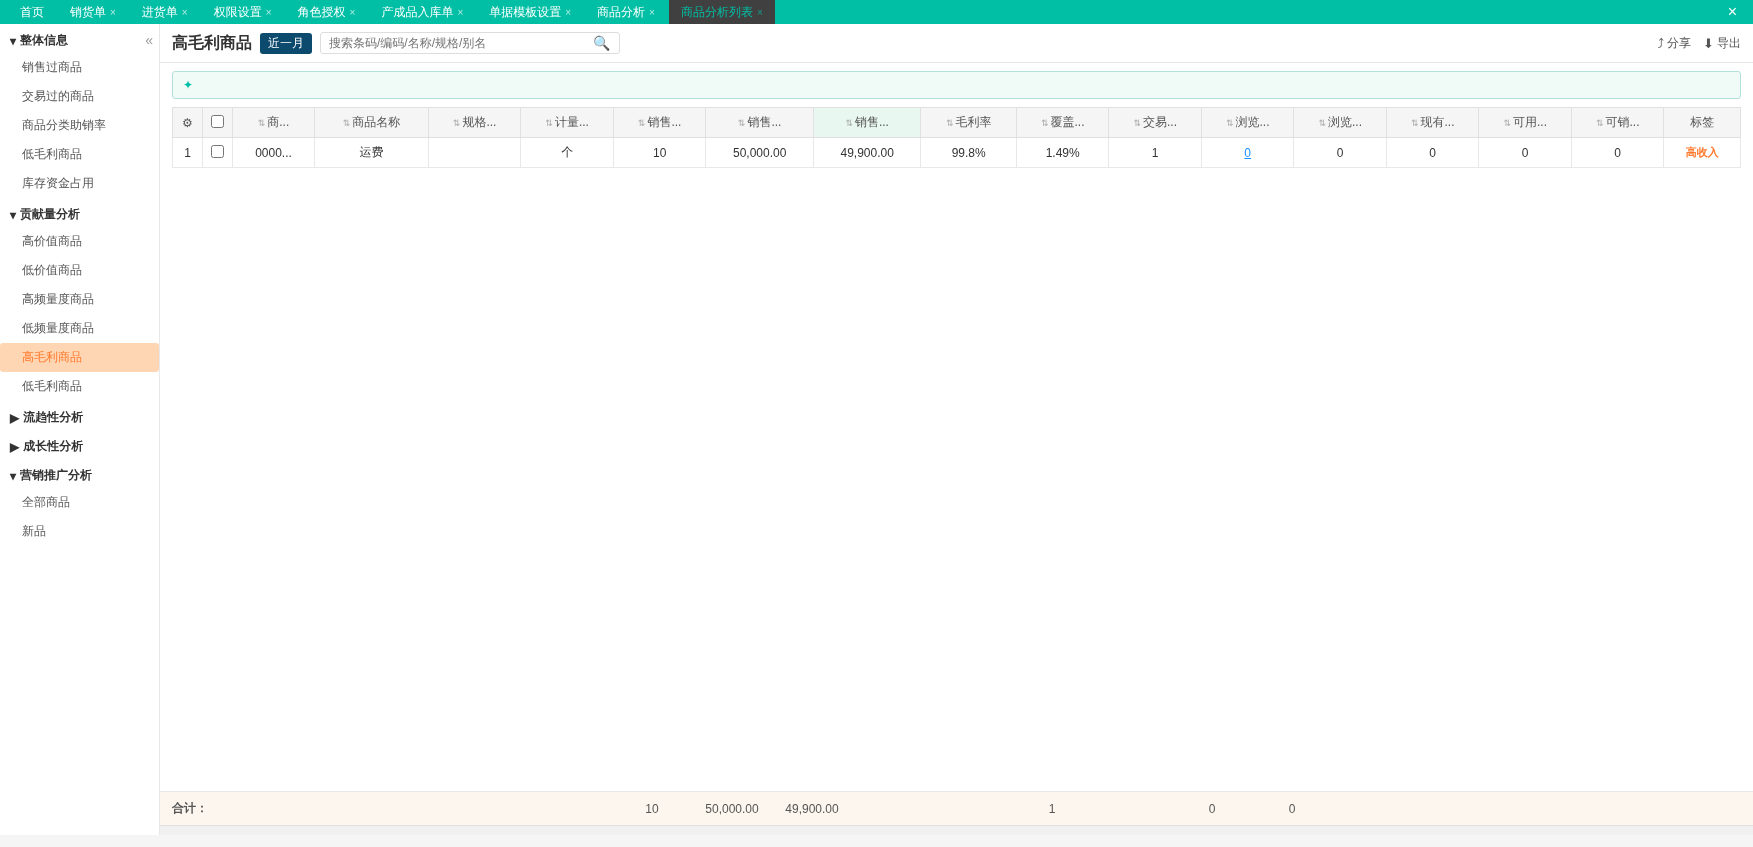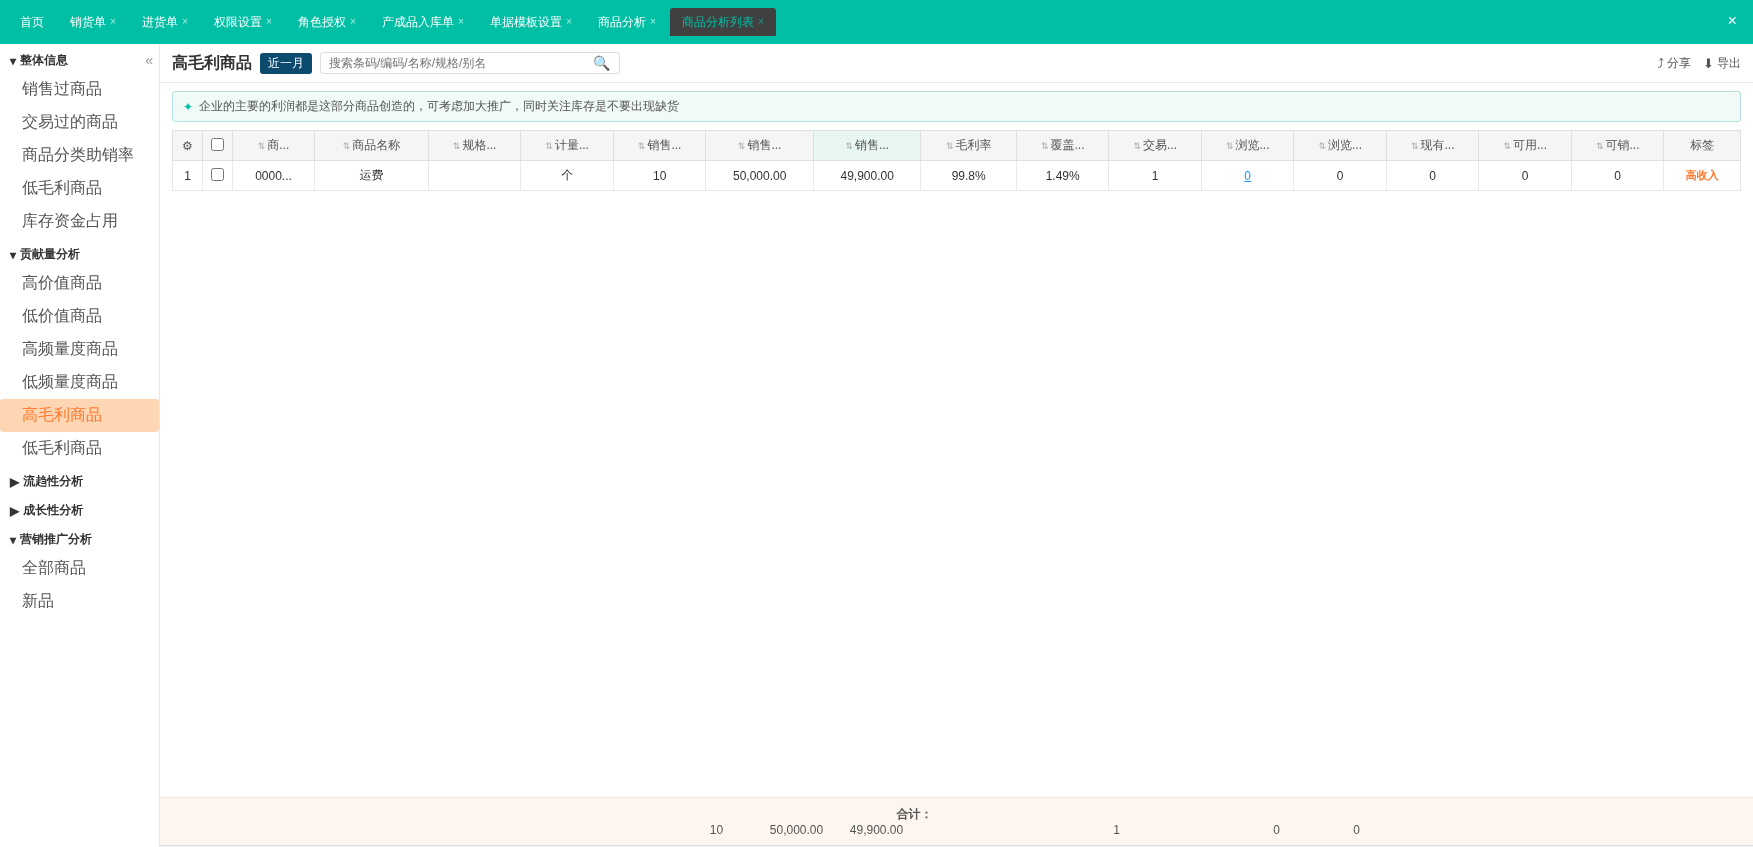--- a/index.html
+++ b/index.html
@@ -3,25 +3,24 @@
   <meta charset="utf-8">
   <style>
     * { box-sizing: border-box; margin: 0; padding: 0; }
     body { font-family: 'Microsoft YaHei', Arial, sans-serif; font-size: 12px; background: #f5f5f5; color: #333; overflow: hidden; }
 
     
     .top-nav {
       background: #00bfa5;
       display: flex;
       align-items: center;
-      height: 44px;
+      height: 24px;
       padding: 0 8px;
       gap: 2px;
       flex-shrink: 0;
-      font-family: Liberation Mono, monospace;
     }
     .nav-tab {
       color: #fff;
       padding: 4px 12px;
       cursor: pointer;
       font-size: 12px;
       white-space: nowrap;
       border-radius: 3px 3px 0 0;
       display: flex;
       align-items: center;
@@ -74,21 +73,21 @@
       align-items: center;
       padding: 8px 10px 4px 10px;
       font-size: 12px;
       color: #333;
       font-weight: bold;
       cursor: pointer;
       gap: 4px;
     }
     .sidebar-item {
       padding: 6px 10px 6px 22px;
-      font-size: 16px;
+      font-size: 12px;
       color: #555;
       cursor: pointer;
       white-space: nowrap;
     }
     .sidebar-item.active {
       background: #ffd6b3;
       color: #ff7a2e;
       border-radius: 3px;
     }
 
@@ -215,21 +214,20 @@
     .footer-bar {
       background: #fdf6ee;
       border-top: 1px solid #e8e8e8;
       padding: 8px 12px;
       display: flex;
       align-items: center;
       font-size: 12px;
       color: #555;
       flex-shrink: 0;
       gap: 0;
-      flex-direction: column;
     }
     .footer-label {
       width: 120px;
       font-weight: bold;
     }
     .footer-cells {
       display: flex;
       flex: 1;
       gap: 0;
     }
@@ -351,21 +349,20 @@
         </div>
         <div class="action-btn">
           <span style="font-size:13px;">⬇</span>
           <span>导出</span>
         </div>
       </div>
     </div>
 
     <div class="info-banner">
       <span class="info-icon">✦</span>
-      <span>企业的主要的利润都是这部分商品创造的，可考虑加大推广，同时关注库存是不要出现缺货</span>
     </div>
 
     <div class="table-wrapper">
       <table>
         <thead>
           <tr>
             <th style="width:30px;">
               <span>⚙</span>
             </th>
             <th style="width:30px;">

